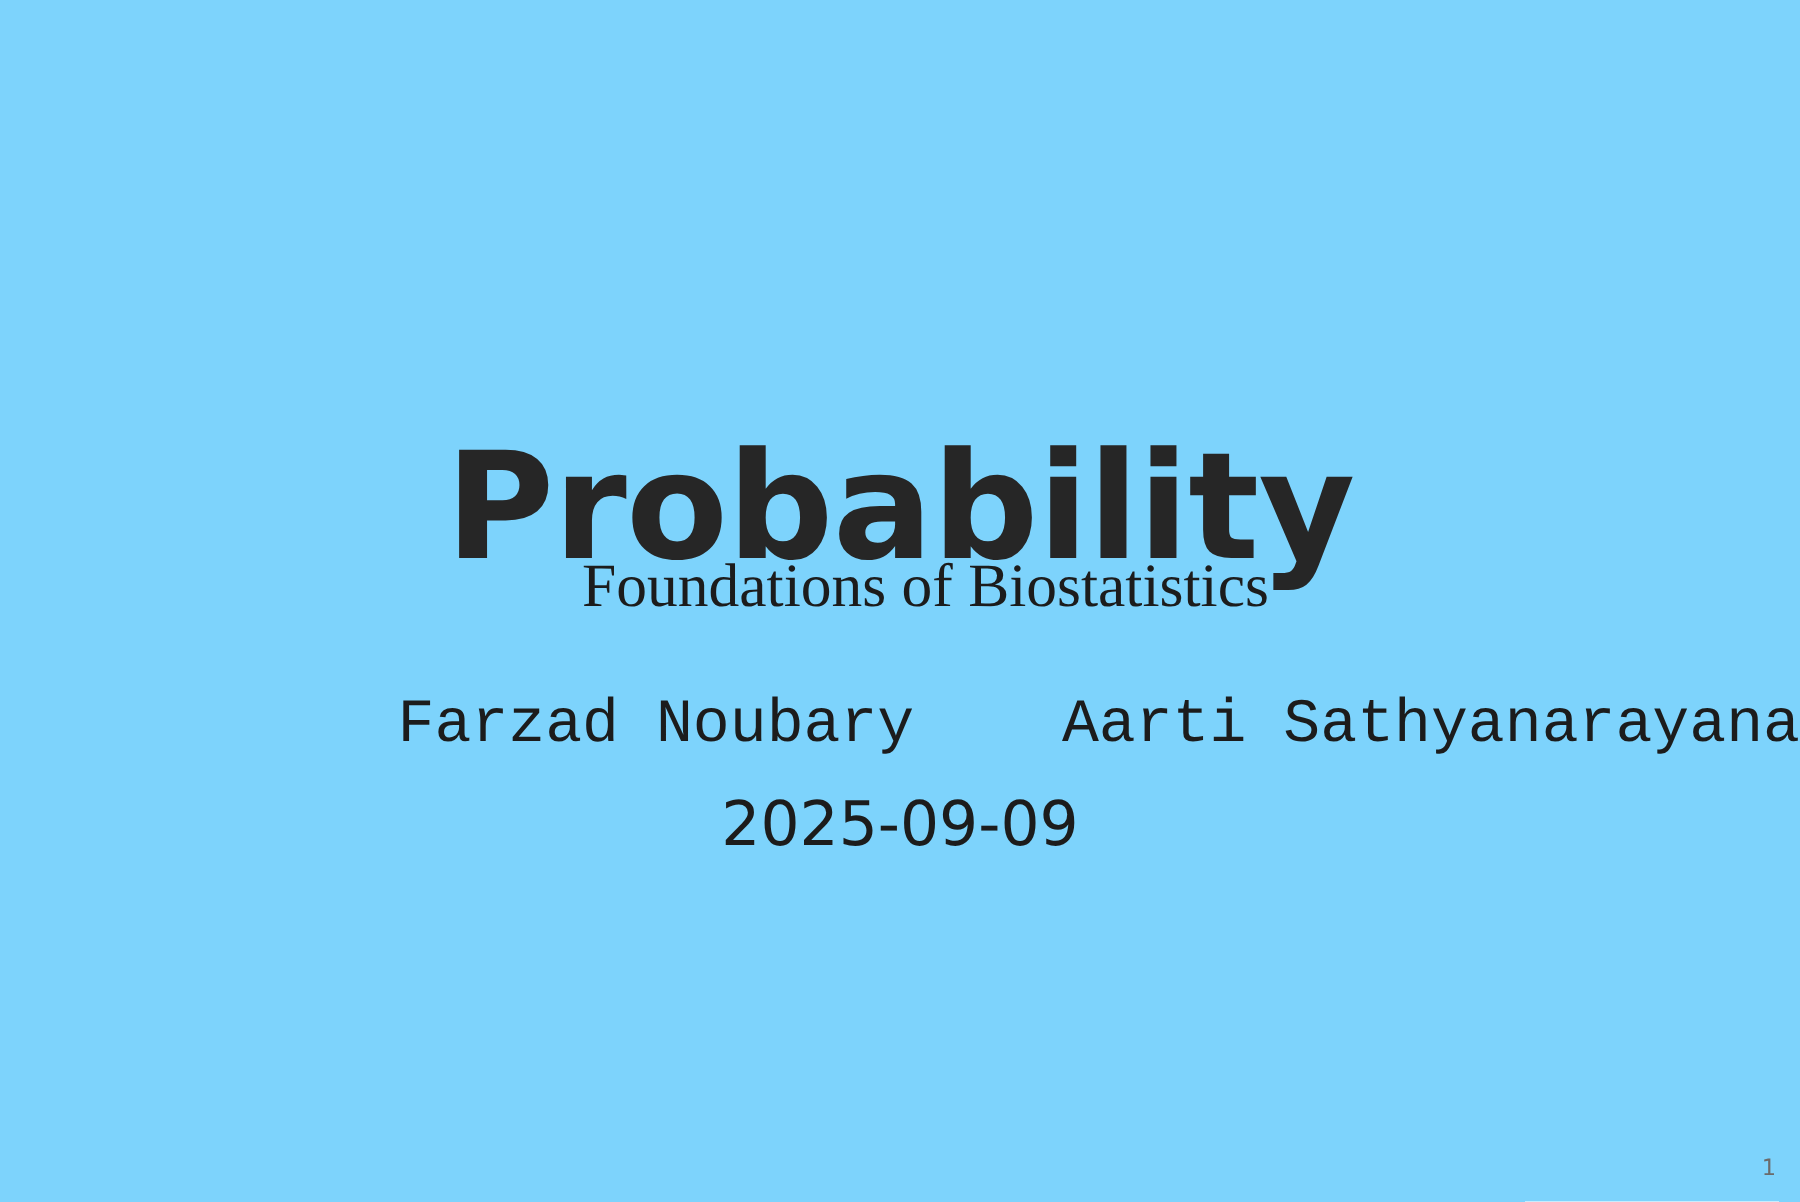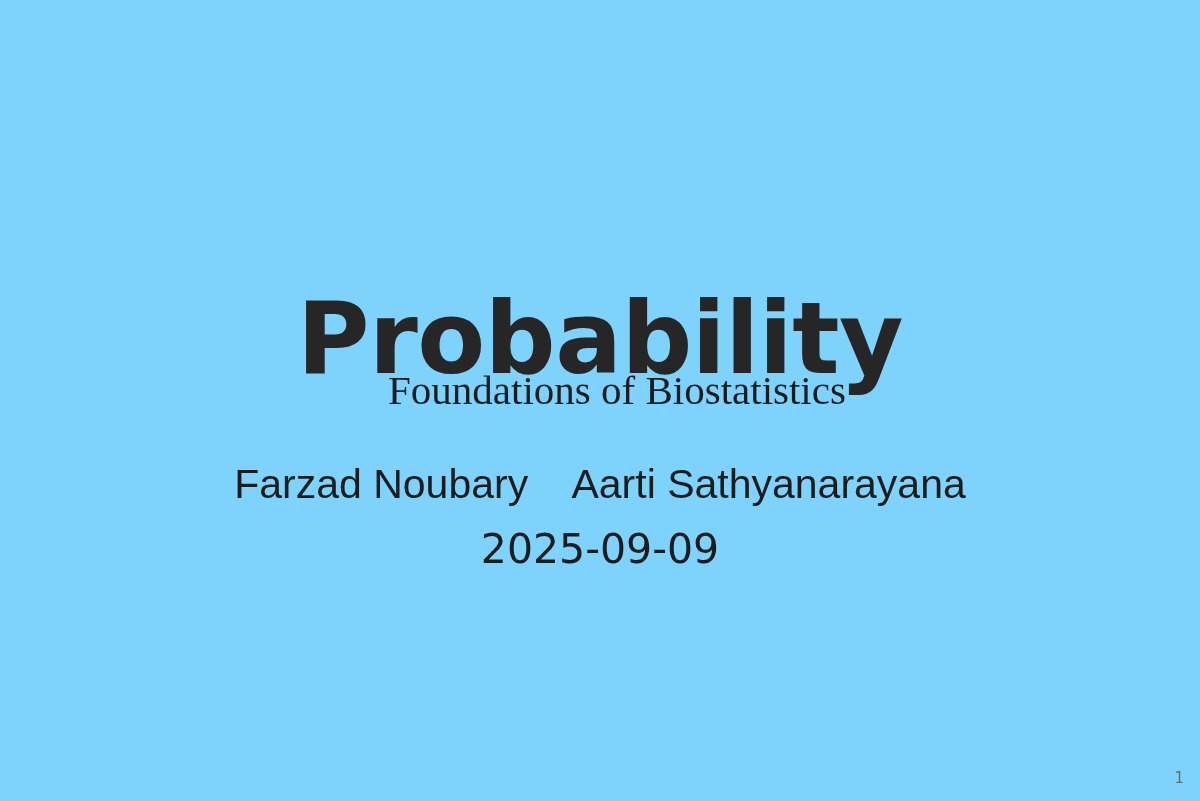--- a/index.html
+++ b/index.html
@@ -61,22 +61,22 @@
     color: #1c1c1c;
     white-space: pre;
   }
 
   .slide-authors {
     position: absolute;
     left: 0;
     right: 0;
     top: 460px;
     width: 100%;
-    text-align: center;
-    font-family: Liberation Sans, sans-serif;
+    text-align: right;
+    font-family: Liberation Mono, monospace;
     font-size: 41px;
     font-weight: 400;
     line-height: 1.18;
     color: #1c1c1c;
     white-space: pre;
   }
 
   .slide-date {
     position: absolute;
     left: 0;

